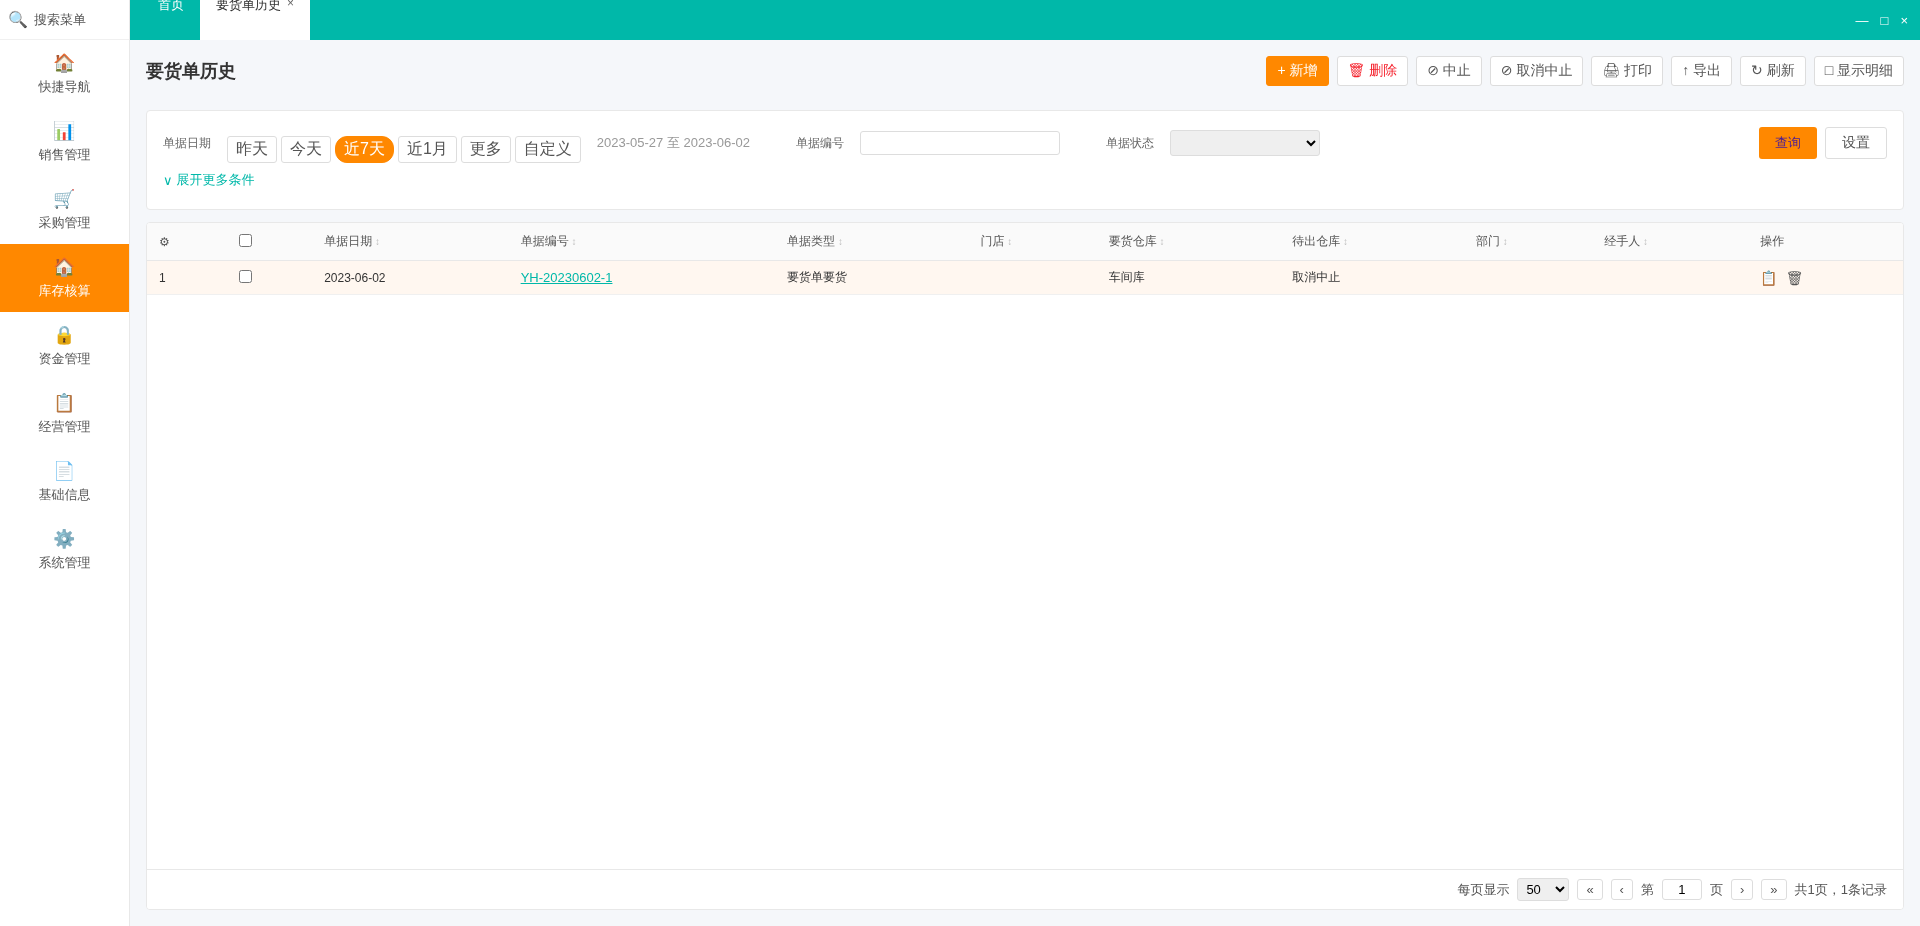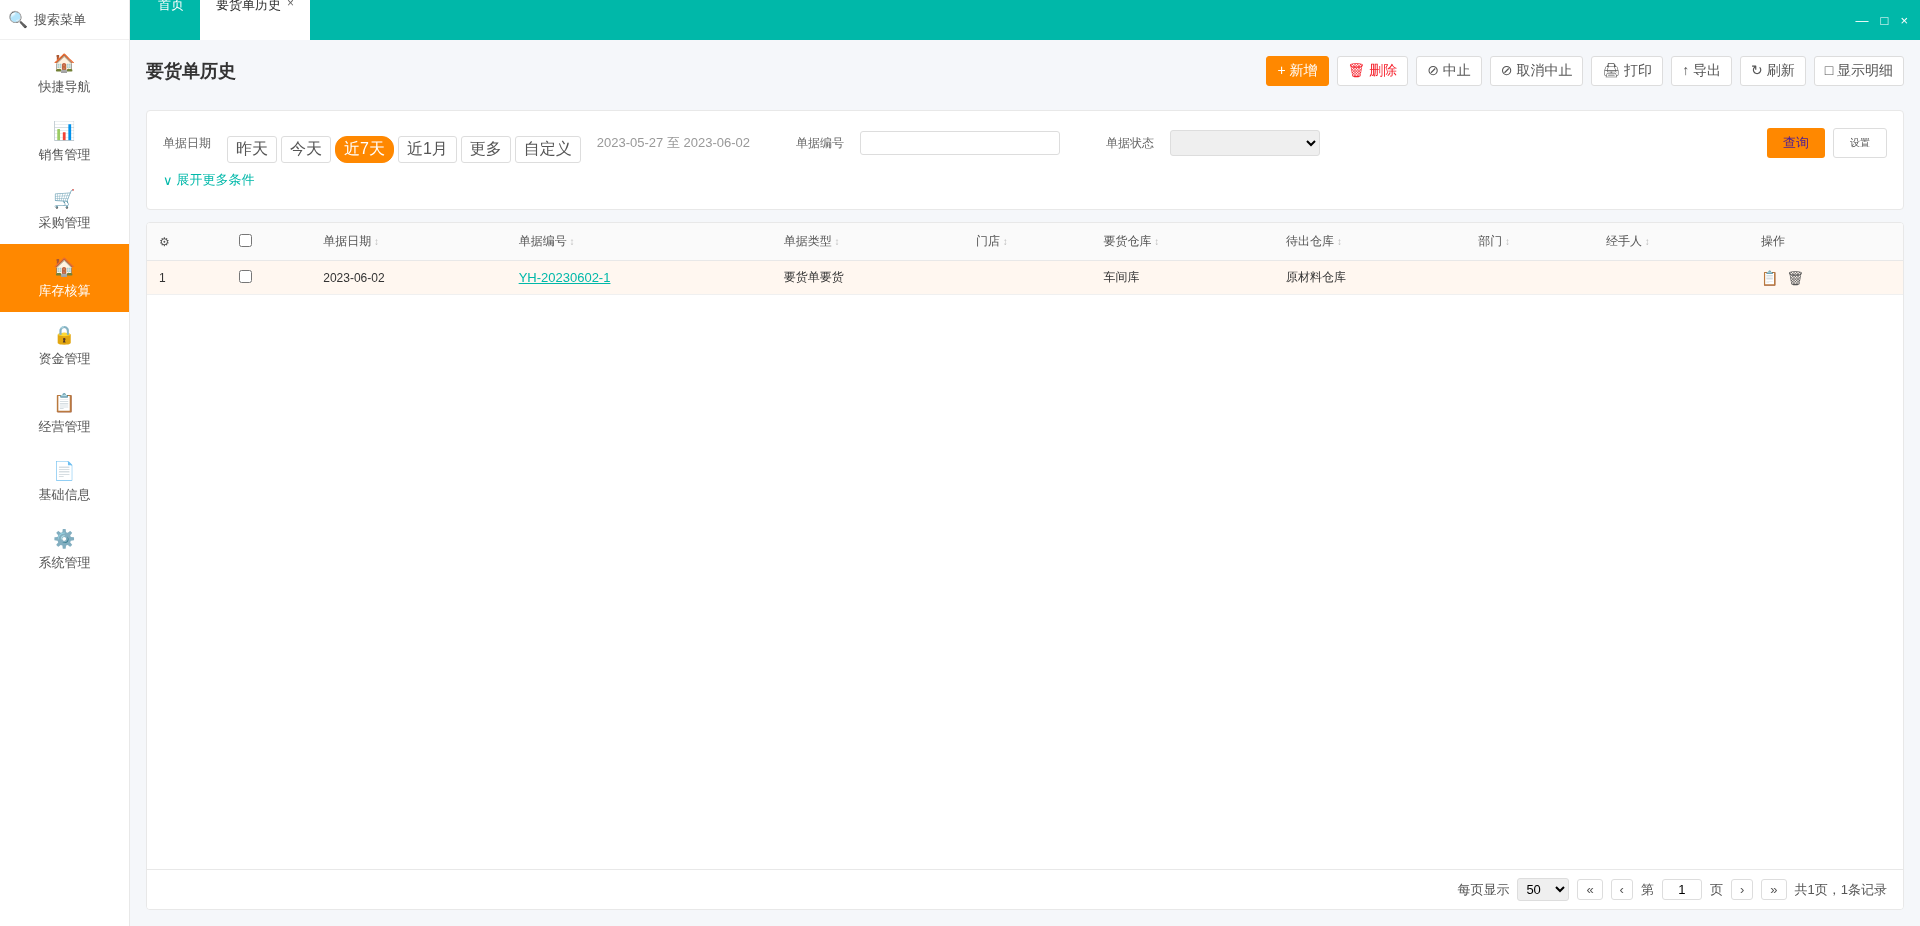--- a/index.html
+++ b/index.html
@@ -199,21 +199,21 @@
       cursor: pointer;
       font-size: 13px;
     }
     .btn-settings {
       background: #fff;
       color: #555;
       border: 1px solid #ddd;
       border-radius: 3px;
       padding: 6px 16px;
       cursor: pointer;
-      font-size: 10px;
+      font-size: 14px;
     }
 
     
     .table-container {
       flex: 1;
       background: #fff;
       border: 1px solid #e8e8e8;
       border-radius: 4px;
       overflow: auto;
       display: flex;
@@ -434,21 +434,21 @@
         </thead>
         <tbody>
           <tr class="highlighted">
             <td>1</td>
             <td><input type="checkbox" style=""></td>
             <td>2023-06-02</td>
             <td><span class="link-text">YH-20230602-1</span></td>
             <td>要货单要货</td>
             <td></td>
             <td>车间库</td>
-            <td>原材料仓库</td>
+            <td>取消中止</td>
             <td></td>
             <td></td>
             <td>
               <div class="action-icons">
                 <span class="action-icon">📋</span>
                 <span class="action-icon">🗑</span>
               </div>
             </td>
           </tr>
         </tbody>

